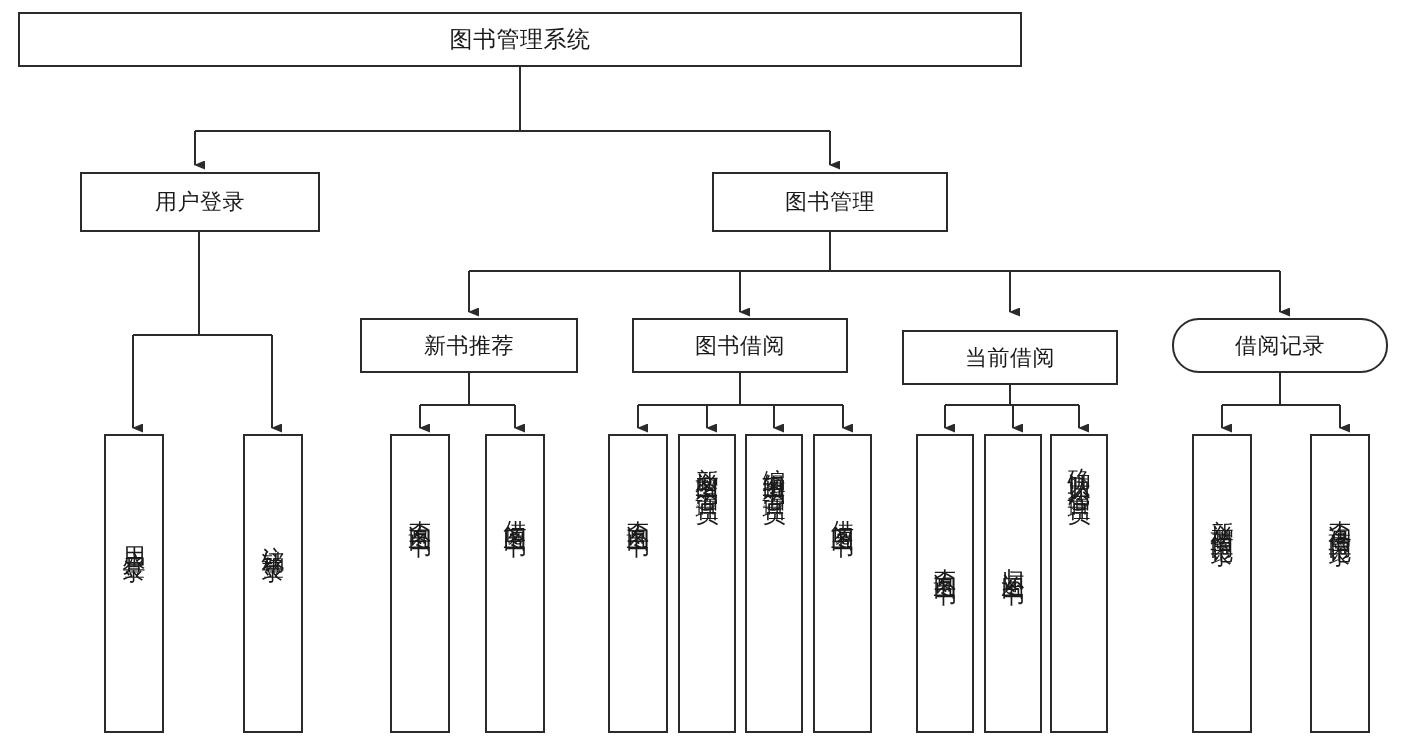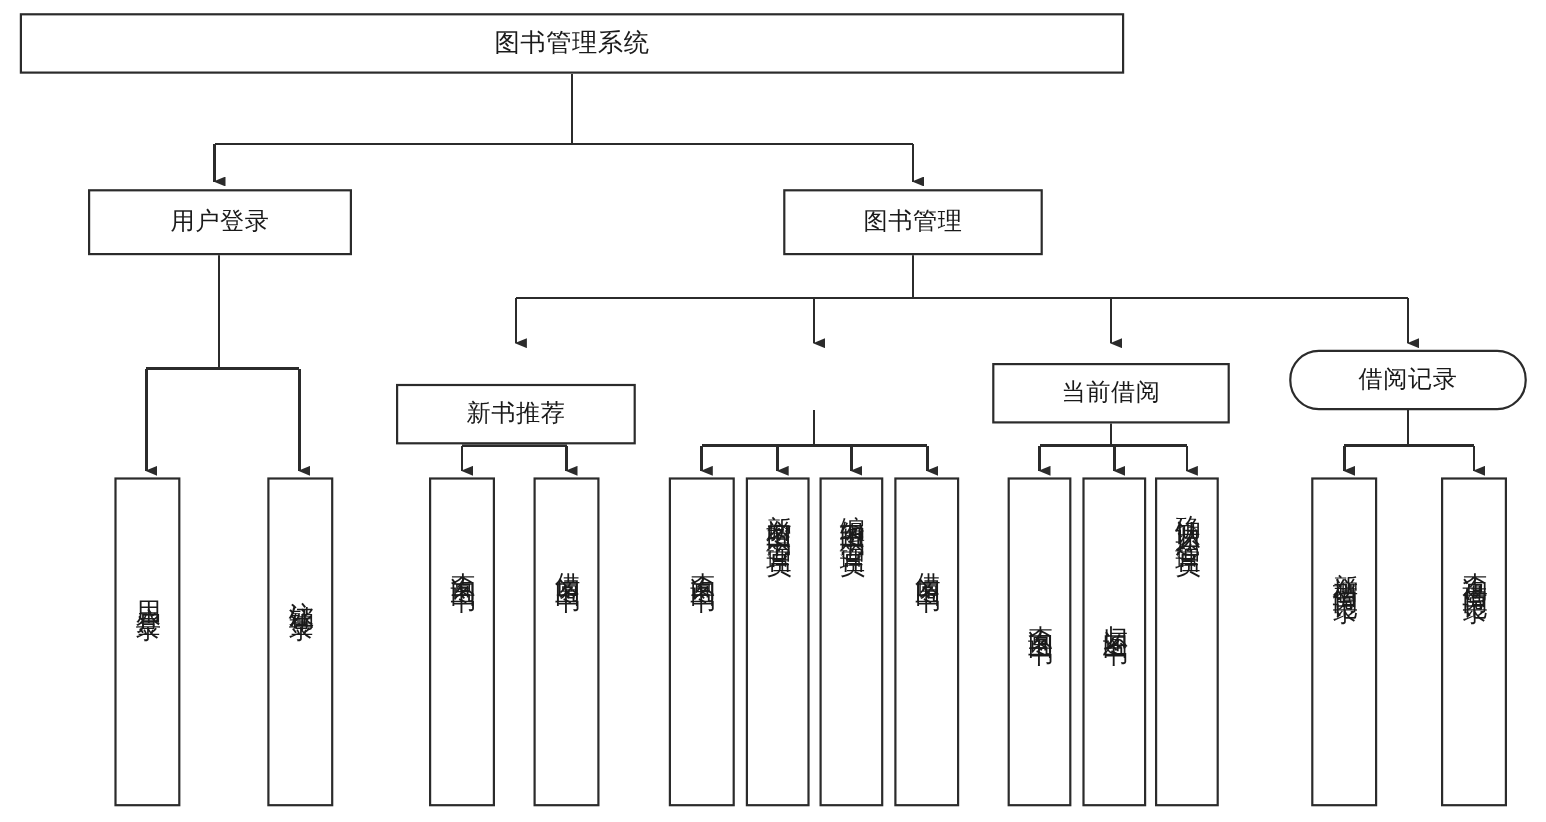--- a/index.html
+++ b/index.html
@@ -148,22 +148,25 @@
     <span class="node-label">图书管理系统</span>
   </div>
 
   <div class="node horiz" style="left:80px; top:172px; width:240px; height:60px;">
     <span class="node-label">用户登录</span>
   </div>
   <div class="node horiz" style="left:712px; top:172px; width:236px; height:60px;">
     <span class="node-label">图书管理</span>
   </div>
 
-  <div class="node horiz" style="left:360px; top:318px; width:218px; height:55px;margin-top:31px;">
+  <div class="node horiz" style="left:360px; top:318px; width:218px; height:55px;">
     <span class="node-label">新书推荐</span>
+  </div>
+  <div class="node horiz" style="left:632px; top:318px; width:216px; height:55px;">
+    <span class="node-label">图书借阅</span>
   </div>
   <div class="node horiz" style="left:902px; top:318px; width:216px; height:55px;margin-top:12px;">
     <span class="node-label">当前借阅</span>
   </div>
   <div class="node horiz" style="left:1172px; top:318px; width:216px; height:55px;border-radius:27px;">
     <span class="node-label">借阅记录</span>
   </div>
 
   <div class="node vert mid" style="left:104px; top:434px; width:60px; height:299px;">
     <span class="node-label">用户登录</span>

